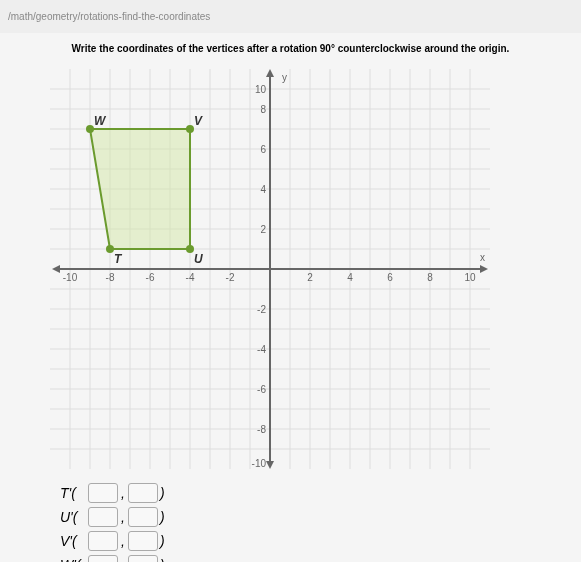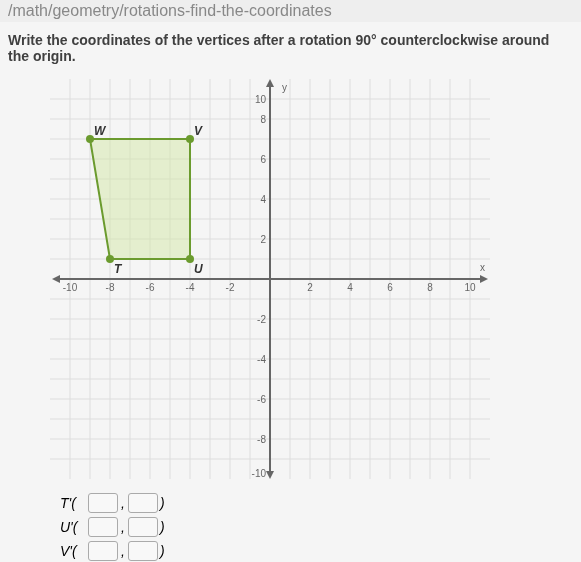--- a/index.html
+++ b/index.html
@@ -4,30 +4,31 @@
   <style>
     * { margin: 0; padding: 0; box-sizing: border-box; }
     body { 
       font-family: Arial, sans-serif; 
       background: #f5f5f5;
       width: 581px;
       height: 562px;
       overflow: hidden;
     }
     .breadcrumb {
-      font-size: 16px;
+      font-size: 10px;
       color: #888;
-      padding: 2px 8px;
+      padding: 11px 8px;
       background: #eee;
     }
     .question {
-      font-size: 14px;
+      font-size: 10px;
       font-weight: bold;
-      color: #404040;
+      color: #000000;
       padding: 10px 8px;
+      text-align: center;
     }
     .content {
       padding: 0 20px;
     }
     .graph-container {
       position: relative;
       width: 440px;
       height: 400px;
       margin: 5px auto 5px 30px;
     }

